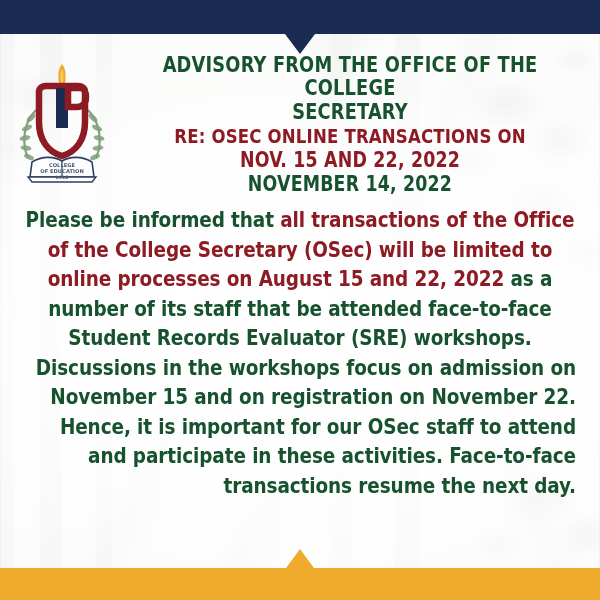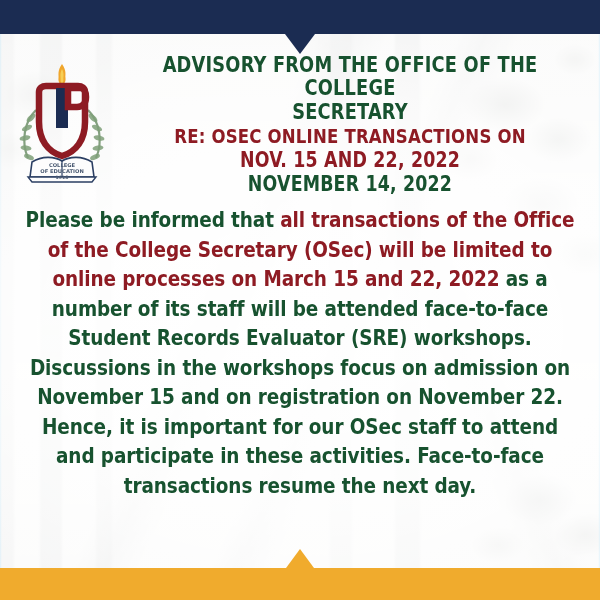--- a/index.html
+++ b/index.html
@@ -131,21 +131,21 @@
   }
   .para{
     font-family:"DejaVu Sans Condensed","Liberation Sans Narrow","Liberation Sans", sans-serif;
     font-weight:700;
     font-size:20.5px;
     line-height:1.44;
     color:#17522f;
     letter-spacing:-.1px;
   }
   .para + .para{ }
-  .t-green{ color:#17522f; }
+  .t-green{ color:#17522f;text-align:right; }
   .t-maroon{ color:#8e1b23; }
 </style>
 </head>
 <body>
 
 <div id="poster">
 
   <div class="bg-photo"></div>
   <div class="bg-veil"></div>
 
@@ -197,21 +197,21 @@
       <div class="hl h-green">ADVISORY FROM THE OFFICE OF THE COLLEGE</div>
       <div class="hl h-green h-line2">SECRETARY</div>
       <div class="hl h-maroon h-line3">RE: OSEC ONLINE TRANSACTIONS ON</div>
       <div class="hl h-date-maroon h-line4">NOV. 15 AND 22, 2022</div>
       <div class="hl h-date-green h-line5">NOVEMBER 14, 2022</div>
     </div>
   </div>
 
   <div class="body-copy">
 
-    <p class="para"><span class="t-green">Please be informed that </span><span class="t-maroon">all transactions of the Office of the College Secretary (OSec) will be limited to online processes on March 15 and 22, 2022</span><span class="t-green"> as a number of its staff will be attended face-to-face Student Records Evaluator (SRE) workshops.</span></p>
+    <p class="para"><span class="t-green">Please be informed that </span><span class="t-maroon">all transactions of the Office of the College Secretary (OSec) will be limited to online processes on August 15 and 22, 2022</span><span class="t-green"> as a number of its staff that be attended face-to-face Student Records Evaluator (SRE) workshops.</span></p>
 
     <p class="para t-green">Discussions in the workshops focus on admission on November 15 and on registration on November 22. Hence, it is important for our OSec staff to attend and participate in these activities. Face-to-face transactions resume the next day.</p>
   </div>
 
   <div class="bottombar-notch"></div>
   <div class="bottombar"></div>
 
 </div>
 
 </body></html>

